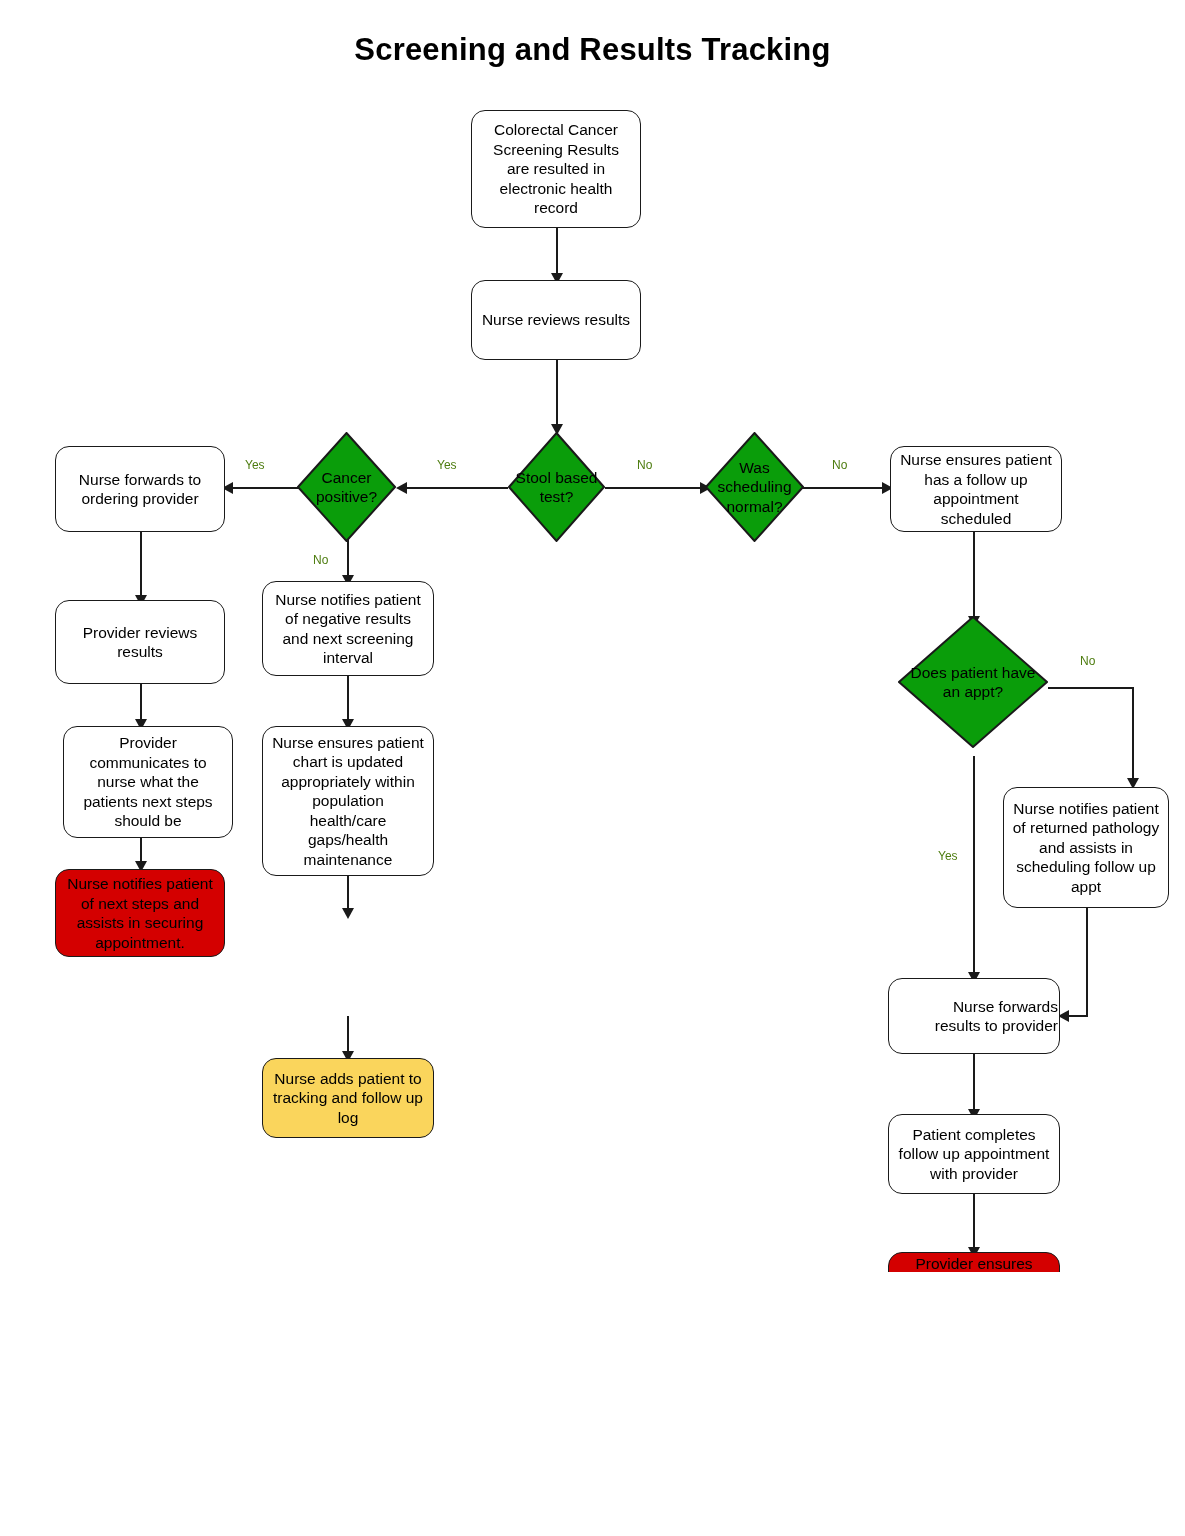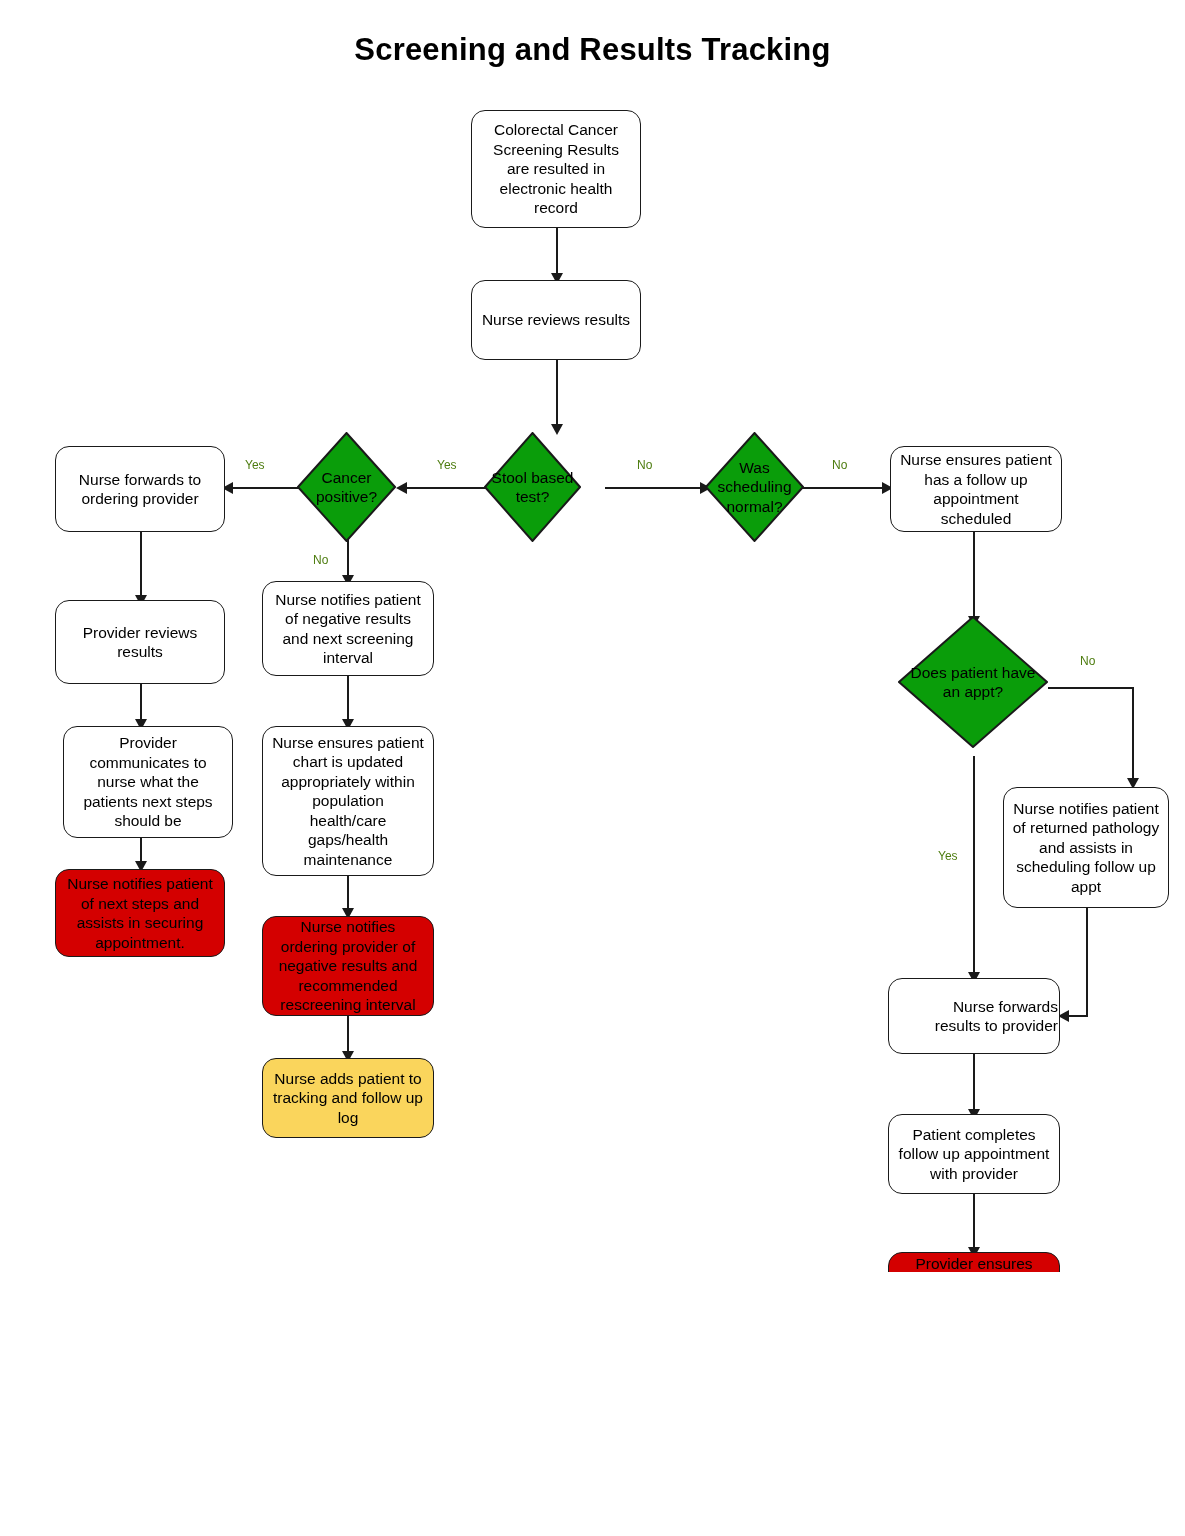--- a/index.html
+++ b/index.html
@@ -188,21 +188,21 @@
 Screening Results
 are resulted in
 electronic health
 record</span>
   </div>
 
   <div class="node" style="left:471px; top:280px; width:170px; height:80px;">
     <span>Nurse reviews results</span>
   </div>
 
-  <div class="diamond" style="left:484px; top:432px; width:97px; height:110px;">
+  <div class="diamond" style="left:508px; top:432px; width:97px; height:110px;">
     <svg class="shape" viewBox="0 0 97 110" preserveAspectRatio="none">
       <polygon points="48.5,1 96,55 48.5,109 1,55" fill="#0a9d0a" stroke="#1a1a1a" stroke-width="2"></polygon>
     </svg>
     <div class="dlabel">Stool based
 test?</div>
   </div>
 
   <div class="diamond" style="left:297px; top:432px; width:99px; height:110px;">
     <svg class="shape" viewBox="0 0 99 110" preserveAspectRatio="none">
       <polygon points="49.5,1 98,55 49.5,109 1,55" fill="#0a9d0a" stroke="#1a1a1a" stroke-width="2"></polygon>
@@ -255,27 +255,20 @@
   <div class="node" style="left:262px; top:726px; width:172px; height:150px;">
     <span>Nurse ensures patient
 chart is updated
 appropriately within
 population
 health/care
 gaps/health
 maintenance</span>
   </div>
 
-  <div class="node red" style="left:262px; top:916px; width:172px; height:100px;">
-    <span>Nurse notifies
-ordering provider of
-negative results and
-recommended
-rescreening interval</span>
-  </div>
 
   <div class="node yellow" style="left:262px; top:1058px; width:172px; height:80px;">
     <span>Nurse adds patient to
 tracking and follow up
 log</span>
   </div>
 
   <div class="node" style="left:890px; top:446px; width:172px; height:86px;">
     <span>Nurse ensures patient
 has a follow up

